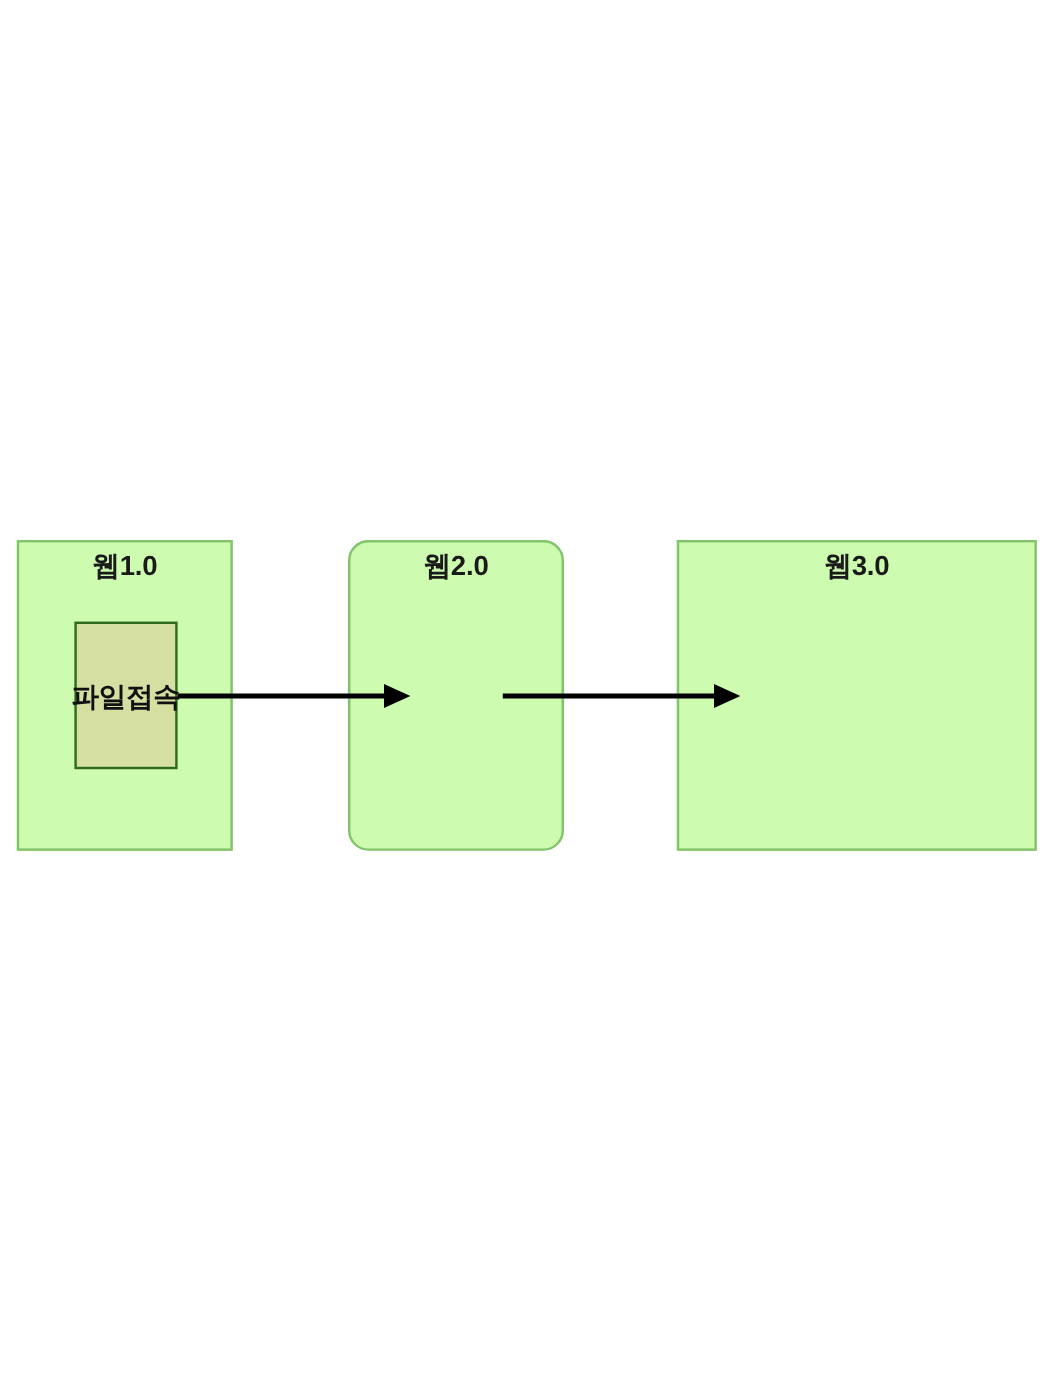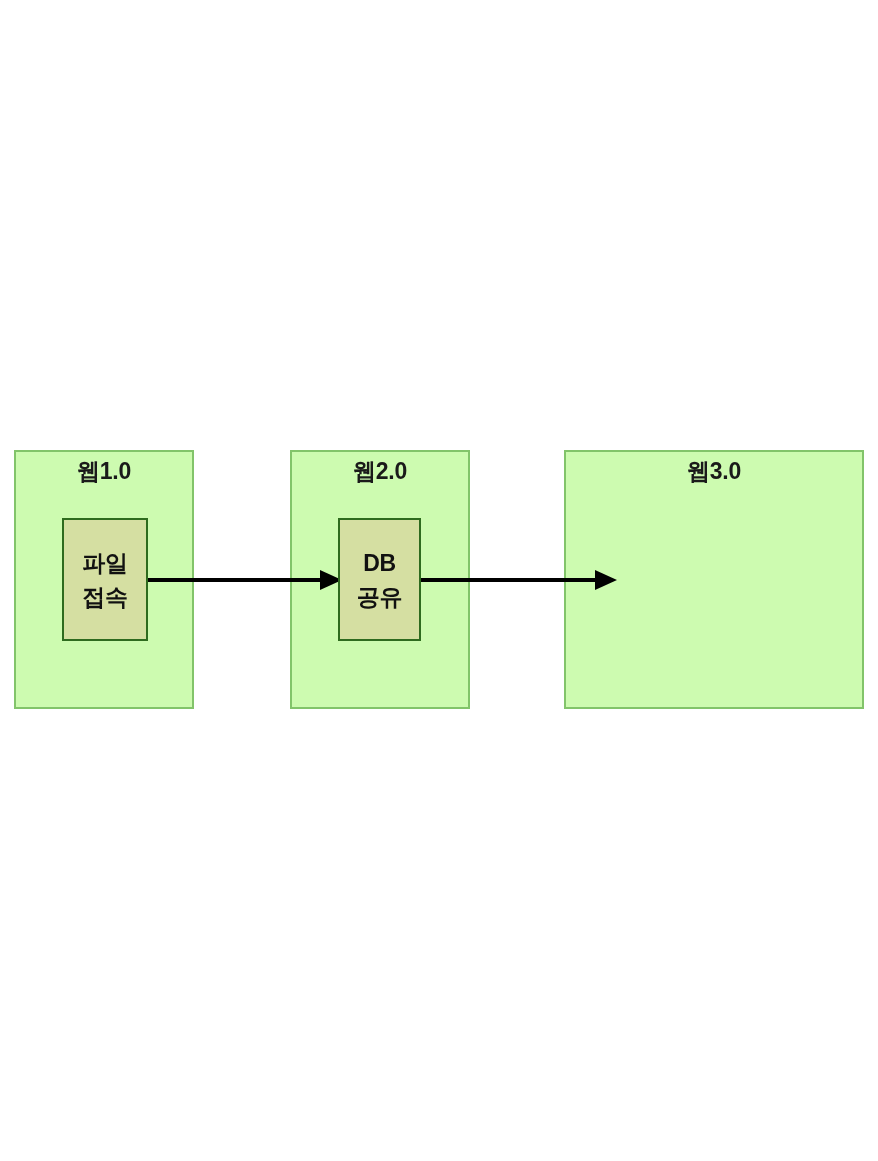--- a/index.html
+++ b/index.html
@@ -26,21 +26,21 @@
   }
 
   
   .phase {
     position: absolute;
     box-sizing: border-box;
     background: #cdfbb0;
     border: 2px solid #82c46a;
   }
   #phase-web1 { left: 14px;  top: 450px; width: 180px; height: 259px; }
-  #phase-web2 { left: 290px; top: 450px; width: 180px; height: 259px; }
+  #phase-web2 { left: 290px; top: 450px; width: 180px; height: 259px; border-radius: 17px; }
   #phase-web3 { left: 564px; top: 450px; width: 300px; height: 259px; }
 
   .phase-title {
     position: absolute;
     left: 0;
     right: 0;
     top: 5px;
     text-align: center;
     font-size: 23px;
     font-weight: 700;
@@ -50,21 +50,21 @@
     white-space: nowrap;
   }
 
   
   .concept {
     position: absolute;
     box-sizing: border-box;
     background: #d5dfa2;
     border: 2px solid #2e6b1e;
     display: flex;
-    flex-direction: column;
+    flex-direction: row;
     align-items: center;
     justify-content: center;
     z-index: 3;
   }
   #concept-file   { left: 62px;  top: 518px; width: 86px;  height: 123px; }
   #concept-db     { left: 338px; top: 518px; width: 83px;  height: 123px; }
   #concept-chain  { left: 614px; top: 518px; width: 201px; height: 123px; }
 
   .concept-line {
     font-size: 23px;
@@ -105,24 +105,20 @@
       <svg viewBox="0 0 196 24" preserveAspectRatio="none">
         <line x1="0" y1="12" x2="178" y2="12" stroke="#000000" stroke-width="4"></line>
         <polygon points="174,2 196,12 174,22" fill="#000000"></polygon>
       </svg>
     </div>
 
     <div class="phase" id="phase-web2">
       <div class="phase-title">웹2.0</div>
     </div>
 
-    <div class="concept" id="concept-db">
-      <div class="concept-line">DB</div>
-      <div class="concept-line">공유</div>
-    </div>
 
     <div class="arrow" id="arrow-2">
       <svg viewBox="0 0 198 24" preserveAspectRatio="none">
         <line x1="0" y1="12" x2="180" y2="12" stroke="#000000" stroke-width="4"></line>
         <polygon points="176,2 198,12 176,22" fill="#000000"></polygon>
       </svg>
     </div>
 
     <div class="phase" id="phase-web3">
       <div class="phase-title">웹3.0</div>

